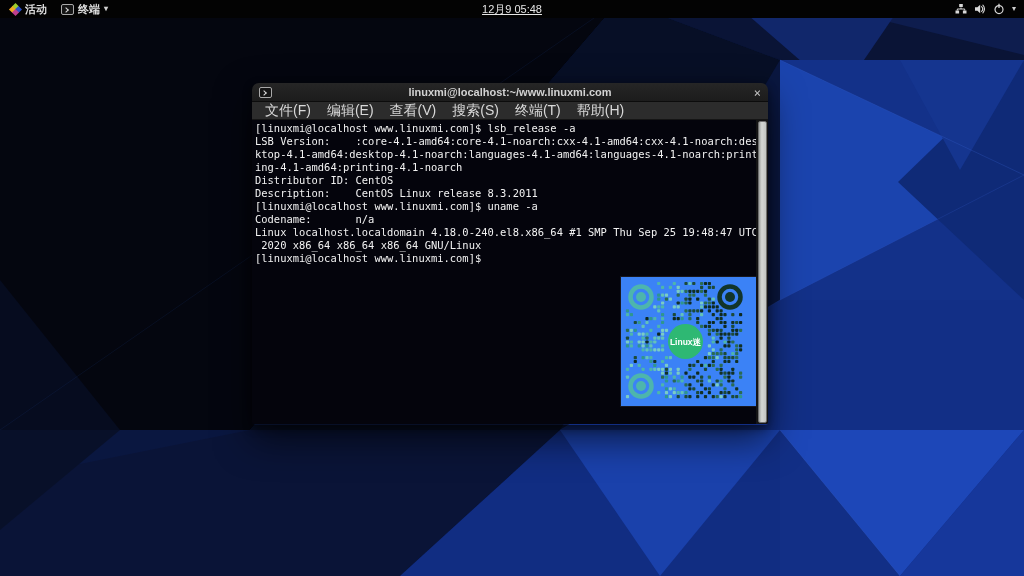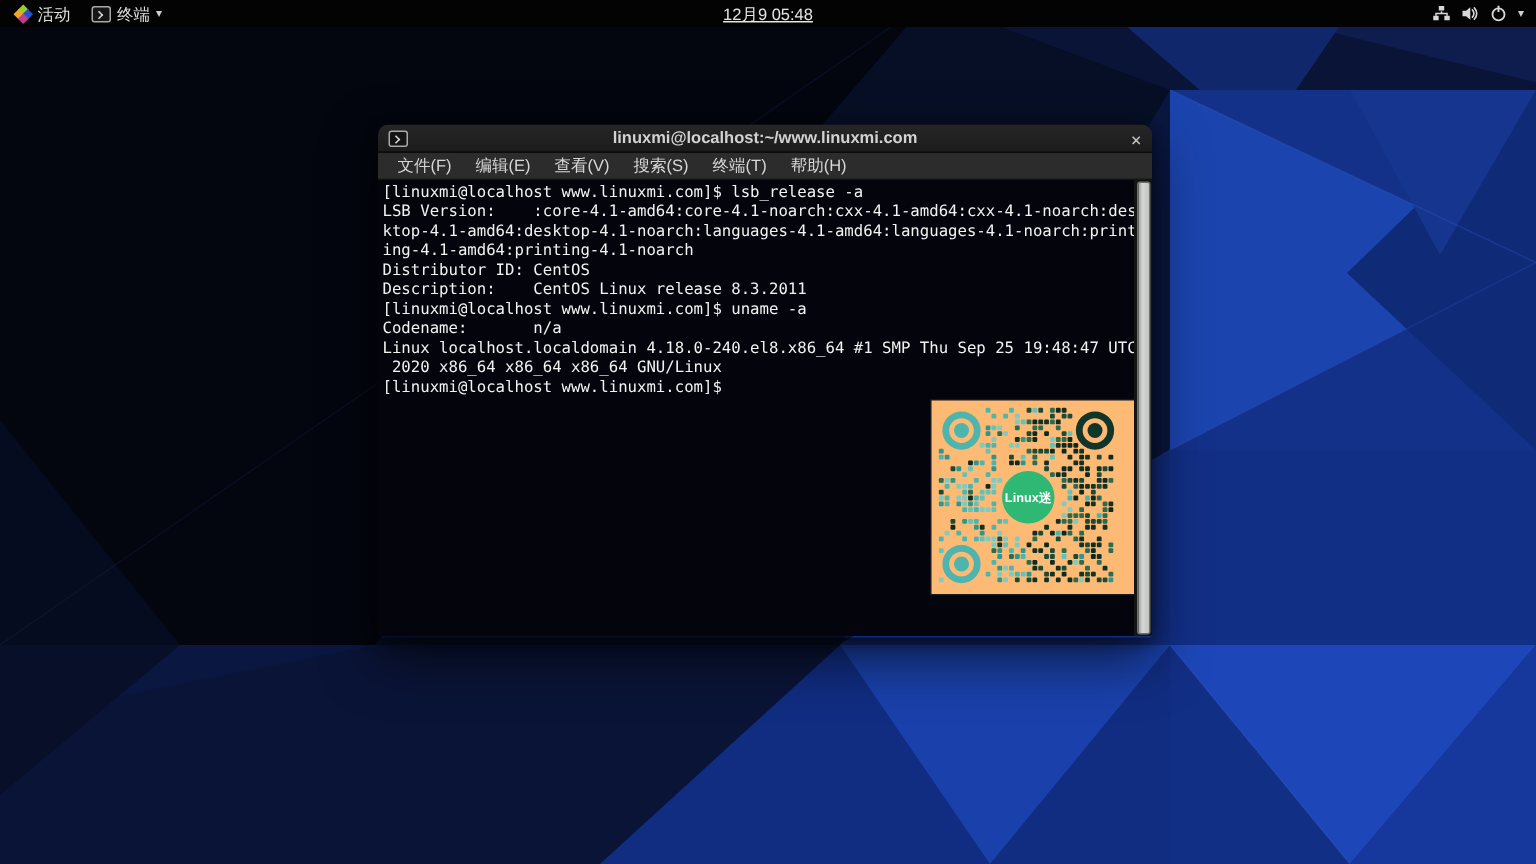--- a/index.html
+++ b/index.html
@@ -7,21 +7,21 @@
   body { font-family:"Liberation Sans", sans-serif; }
   .stage { position:relative; width:1024px; height:576px; overflow:hidden; }
 
   
   .wallpaper { position:absolute; left:0; top:0; width:1024px; height:576px; }
 
   
   .topbar { position:absolute; left:0; top:0; width:1024px; height:18px;
             background:#030303; display:flex; align-items:center;
             color:#dedede; font-size:11px; z-index:50; }
-  .tb-left { display:flex; align-items:center; gap:6px; padding-left:6px; }
+  .tb-left { display:flex; align-items:center; gap:6px; padding-left:6px;font-weight:bold; }
   .tb-group { display:flex; align-items:center; gap:4px; cursor:pointer; padding:0 4px; height:18px; }
   .tb-clock { position:absolute; left:50%; top:0; transform:translateX(-50%);
               height:18px; display:flex; align-items:center; font-size:11px; color:#e6e6e6;text-decoration:underline; }
   .tb-right { position:absolute; right:4px; top:0; height:18px; display:flex; align-items:center; gap:7px; padding:0 4px; }
   .tb-caret { font-size:8px; color:#cfcfcf; line-height:1; }
   .logo-icon { width:11px; height:11px; position:relative; }
   .logo-icon i { position:absolute; width:5px; height:5px; transform:rotate(45deg); }
   .term-mini { width:13px; height:11px; border:1px solid #a9a9a9; border-radius:2px;
                background:#151515; position:relative; }
   .term-mini::after { content:""; position:absolute; left:2px; top:3px; width:3px; height:3px;
@@ -35,33 +35,33 @@
   .titlebar { height:19px; background:linear-gradient(#262626,#1c1c1c);
               border-radius:7px 7px 0 0; position:relative;
               display:flex; align-items:center; border-bottom:1px solid #0c0c0c; }
   .title-icon { margin-left:7px; }
   .title-text { position:absolute; left:0; right:0; text-align:center;
                 font-size:11px; font-weight:bold; color:#d2d2d2; pointer-events:none; }
   .close-btn { position:absolute; right:7px; top:0; height:19px; display:flex; align-items:center;
                color:#c4c4c4; font-size:12px; cursor:pointer; font-family:"DejaVu Sans Mono",monospace; }
   .menubar { height:18px; background:#2c2c2c; display:flex; align-items:center;
              padding-left:6px; gap:2px; border-bottom:1px solid #151515; }
-  .menu-item { color:#d8d8d8; font-size:11px; padding:2px 7px; cursor:pointer; }
+  .menu-item { color:#d8d8d8; font-size:14px; padding:2px 7px; cursor:pointer; }
   .term-body { position:relative; height:304px; background:#04040c; overflow:hidden;
                border-radius:0 0 2px 2px; }
   .term-text { position:absolute; left:3px; top:2px; right:13px;
                font-family:"DejaVu Sans Mono", monospace; font-size:10.45px;
                line-height:13px; color:#f2f2f2; }
   .tline { white-space:pre; height:13px; }
   .scrollbar-trough { position:absolute; right:0; top:0; bottom:0; width:12px; background:#141414; }
   .scrollbar-thumb { position:absolute; right:1px; top:1px; bottom:1px; width:9px;
                      background:linear-gradient(90deg,#9fa29f,#d4d7d4 40%,#c2c5c2);
                      border:1px solid #6f6f6f; border-radius:2px; }
-  .qr-box { position:absolute; left:369px; top:147px; width:151px; height:129px;
-            background:#fdba74; box-shadow:0 0 0 1px rgba(255,255,255,.08); }
+  .qr-box { position:absolute; left:369px; top:157px; width:151px; height:129px;
+            background:#3b82f6; box-shadow:0 0 0 1px rgba(255,255,255,.08); }
 </style>
 </head>
 <body>
 <div class="stage">
 
   <svg class="wallpaper" viewBox="0 0 1024 576" preserveAspectRatio="none">
     <rect x="0" y="0" width="1024" height="576" fill="#0a1740"></rect>
     <polygon points="0,0 620,0 250,430 0,430" fill="#04060f"></polygon>
     <polygon points="620,0 780,60 560,430 250,430" fill="#070f26"></polygon>
     <polygon points="620,0 1024,0 1024,60 780,60" fill="#0a1436"></polygon>

